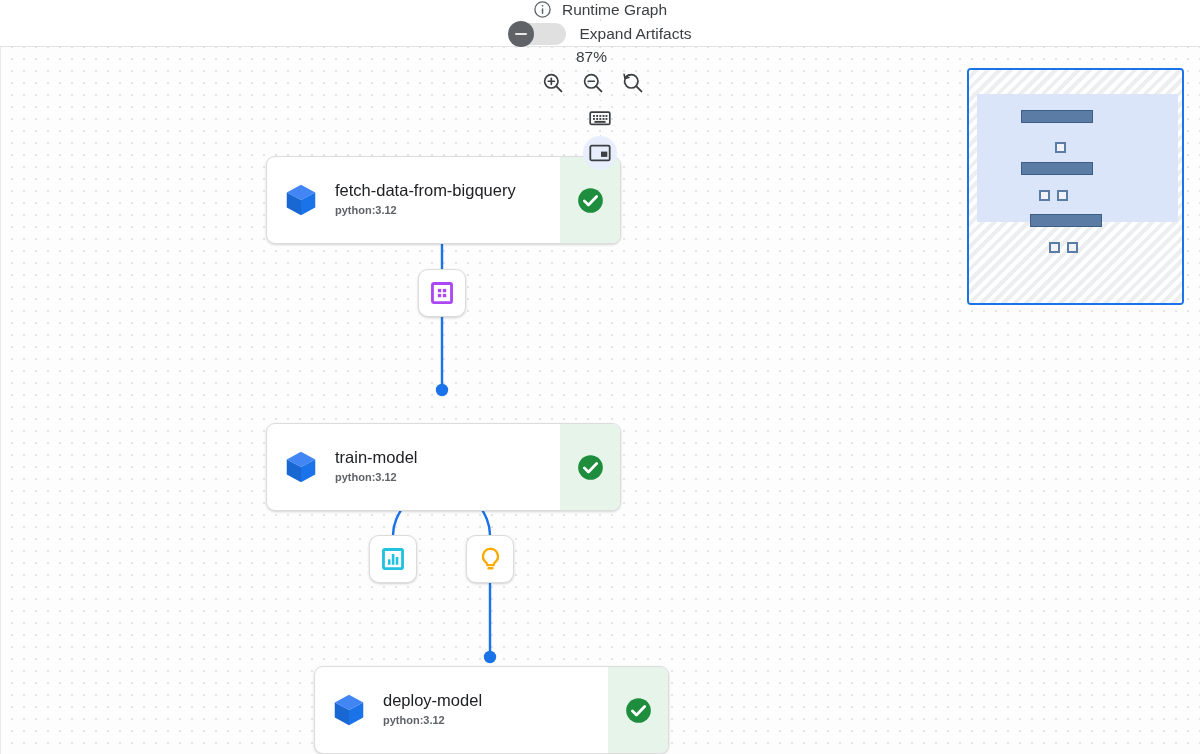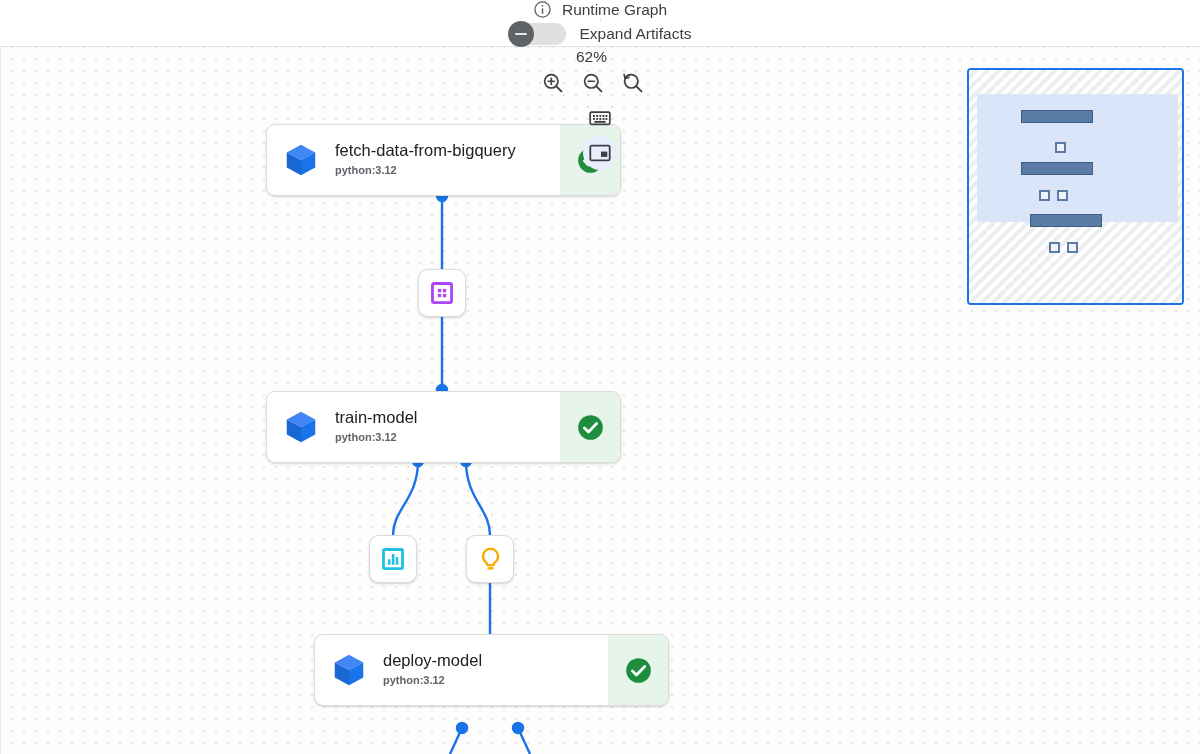--- a/index.html
+++ b/index.html
@@ -97,28 +97,29 @@
     background-size: 12px 12px;
     background-position: 5px 6px;
     border-left: 1px solid #eaeaea;
     overflow: hidden;
   }
   #edges { position: absolute; left: 0; top: 0; width: 1200px; height: 707px; }
 
   
   .node {
     position: absolute;
-    height: 72px;
+    height: 88px;
     background: #ffffff;
     border: 1px solid #dcdcdc;
     border-radius: 9px;
     box-shadow: 0 1px 2px rgba(60,64,67,.14), 0 1px 3px rgba(60,64,67,.08);
     display: flex; align-items: stretch;
     overflow: hidden;
     cursor: pointer;
+    margin-top: 32px;
   }
   .node-icon {
     width: 68px; flex: 0 0 68px;
     display: flex; align-items: center; justify-content: center;
   }
   .node-text {
     flex: 1 1 auto;
     display: flex; flex-direction: column; justify-content: center;
     padding-right: 10px;
   }
@@ -209,21 +210,21 @@
   <div class="tb-group">
     <span class="toggle">
       <span class="toggle-track"></span>
       <span class="toggle-knob"></span>
     </span>
     <span class="tb-label">Expand Artifacts</span>
   </div>
 
   <div class="tb-sep"></div>
 
-  <div class="zoom-pct">62%</div>
+  <div class="zoom-pct">87%</div>
 
   <div id="zoom-btns">
     <span class="tb-icon-btn">
       <svg viewBox="0 0 24 24" width="24" height="24">
         <circle cx="10.3" cy="10.3" r="6.7" fill="none" stroke="#3c4043" stroke-width="1.7"></circle>
         <line x1="15.2" y1="15.2" x2="20.4" y2="20.4" stroke="#3c4043" stroke-width="1.9" stroke-linecap="round"></line>
         <line x1="7.2" y1="10.3" x2="13.4" y2="10.3" stroke="#3c4043" stroke-width="1.6" stroke-linecap="round"></line>
         <line x1="10.3" y1="7.2" x2="10.3" y2="13.4" stroke="#3c4043" stroke-width="1.6" stroke-linecap="round"></line>
       </svg>
     </span>

